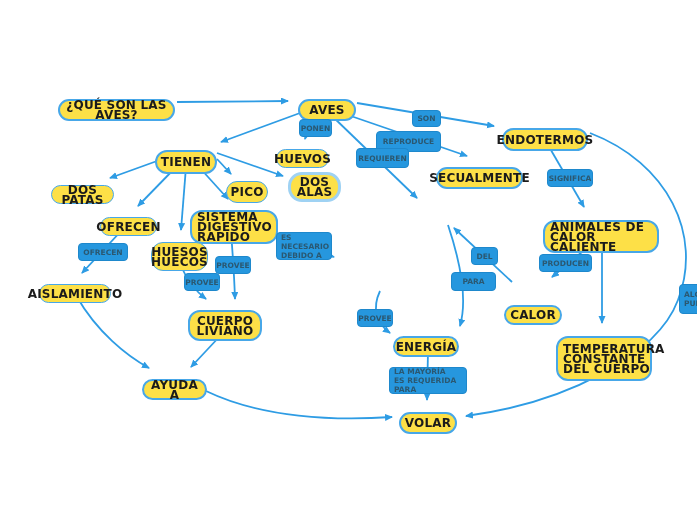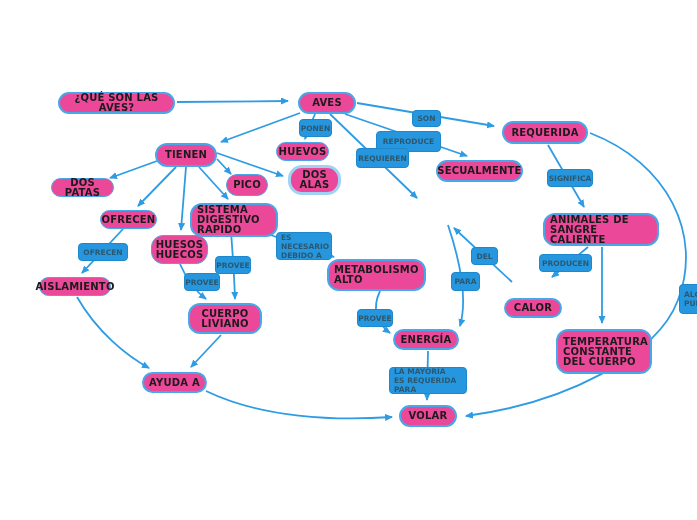--- a/index.html
+++ b/index.html
@@ -2,23 +2,23 @@
 <html><head>
 <meta charset="utf-8">
 <style>
   html,body{margin:0;padding:0;background:#ffffff;}
   #canvas{position:relative;width:697px;height:520px;background:#ffffff;overflow:hidden;
           font-family:"DejaVu Sans","Liberation Sans",sans-serif;}
   #edges{position:absolute;left:0;top:0;}
   .concept{
     position:absolute;box-sizing:border-box;
     display:flex;align-items:center;justify-content:center;
-    background:#ec4899;border:2px solid #47a7e8;border-radius:12px;
-    font-size:10px;font-weight:bold;color:#1b1b1b;letter-spacing:.2px;
-    text-align:center;white-space:pre-line;line-height:10px;padding:1px 5px;
+    background:#fde047;border:2px solid #47a7e8;border-radius:12px;
+    font-size:12px;font-weight:bold;color:#1b1b1b;letter-spacing:.2px;
+    text-align:center;white-space:pre-line;line-height:10px;padding:1px 5px;margin-top:7px;
   }
   .concept.ta-l{justify-content:flex-start;text-align:left;}
   .concept.sel{border:3px solid #9fd2f3;border-radius:14px;}
   .connector{
     position:absolute;box-sizing:border-box;
     display:flex;align-items:center;justify-content:center;
     background:#2697de;border:1px solid #1e88cc;border-radius:4px;
     font-size:7.5px;font-weight:600;color:#2b5871;
     text-align:left;white-space:pre-line;line-height:9px;padding:1px 4px;
   }
@@ -62,58 +62,56 @@
       <path d="M77,297 C97,332 127,356 149,368" marker-end="url(#ah)"></path>
       <path d="M221,335 L191,367" marker-end="url(#ah)"></path>
       <path d="M206,391 C262,418 335,421 392,417" marker-end="url(#ah)"></path>
     </g>
   </svg>
 
   <div class="concept" style="left:58px;top:92px;width:117px;height:22px">¿QUÉ SON LAS AVES?</div>
   <div class="concept" style="left:298px;top:92px;width:58px;height:22px">AVES</div>
   <div class="concept" style="left:155px;top:143px;width:62px;height:24px">TIENEN</div>
   <div class="concept" style="left:276px;top:142px;width:53px;height:19px;border-width:1.5px">HUEVOS</div>
-  <div class="concept" style="left:502px;top:121px;width:86px;height:23px">REQUERIDA</div>
+  <div class="concept" style="left:502px;top:121px;width:86px;height:23px">ENDOTERMOS</div>
   <div class="concept" style="left:436px;top:160px;width:87px;height:22px">SECUALMENTE</div>
   <div class="concept" style="left:51px;top:178px;width:63px;height:19px;border-width:1.5px">DOS PATAS</div>
   <div class="concept" style="left:226px;top:174px;width:42px;height:22px;border-width:1.5px">PICO</div>
   <div class="concept sel" style="left:288px;top:165px;width:53px;height:30px">DOS
 ALAS</div>
   <div class="concept" style="left:100px;top:210px;width:57px;height:19px;border-width:1.5px">OFRECEN</div>
   <div class="concept ta-l" style="left:190px;top:203px;width:88px;height:34px">SISTEMA DIGESTIVO
 RAPIDO</div>
   <div class="concept" style="left:151px;top:235px;width:57px;height:29px;border-width:1.5px">HUESOS
 HUECOS</div>
   <div class="concept" style="left:39px;top:277px;width:72px;height:19px;border-width:1.5px">AISLAMIENTO</div>
   <div class="concept" style="left:188px;top:303px;width:74px;height:31px">CUERPO
 LIVIANO</div>
-  <div class="concept ta-l" style="left:327px;top:259px;width:99px;height:32px">METABOLISMO
-ALTO</div>
   <div class="concept" style="left:393px;top:329px;width:66px;height:21px">ENERGÍA</div>
   <div class="concept" style="left:504px;top:298px;width:58px;height:20px">CALOR</div>
   <div class="concept ta-l" style="left:543px;top:213px;width:116px;height:33px">ANIMALES DE
-SANGRE CALIENTE</div>
+CALOR CALIENTE</div>
   <div class="concept ta-l" style="left:556px;top:329px;width:96px;height:45px">TEMPERATURA
 CONSTANTE
 DEL CUERPO</div>
   <div class="concept" style="left:399px;top:405px;width:58px;height:22px">VOLAR</div>
   <div class="concept" style="left:142px;top:372px;width:65px;height:21px">AYUDA A</div>
 
   <div class="connector" style="left:299px;top:119px;width:33px;height:18px">PONEN</div>
   <div class="connector" style="left:412px;top:110px;width:29px;height:17px">SON</div>
   <div class="connector" style="left:376px;top:131px;width:65px;height:21px">REPRODUCE</div>
   <div class="connector" style="left:356px;top:148px;width:53px;height:20px">REQUIEREN</div>
   <div class="connector" style="left:78px;top:243px;width:50px;height:18px">OFRECEN</div>
   <div class="connector" style="left:184px;top:273px;width:36px;height:18px">PROVEE</div>
   <div class="connector" style="left:215px;top:256px;width:36px;height:18px">PROVEE</div>
   <div class="connector" style="left:276px;top:232px;width:56px;height:28px;justify-content:flex-start">ES NECESARIO
 DEBIDO A</div>
   <div class="connector" style="left:357px;top:309px;width:36px;height:18px">PROVEE</div>
   <div class="connector" style="left:471px;top:247px;width:27px;height:18px">DEL</div>
-  <div class="connector" style="left:451px;top:272px;width:29px;height:19px">PARA</div>
+  <div class="connector" style="left:451px;top:272px;width:45px;height:19px">PARA</div>
   <div class="connector" style="left:539px;top:254px;width:53px;height:18px">PRODUCEN</div>
   <div class="connector" style="left:547px;top:169px;width:46px;height:18px">SIGNIFICA</div>
   <div class="connector" style="left:389px;top:367px;width:78px;height:27px;justify-content:flex-start">LA MAYORÍA
 ES REQUERIDA PARA</div>
   <div class="connector" style="left:679px;top:284px;width:40px;height:30px;justify-content:flex-start">ALG
 PUE</div>
 
 </div>
 
 </body></html>

